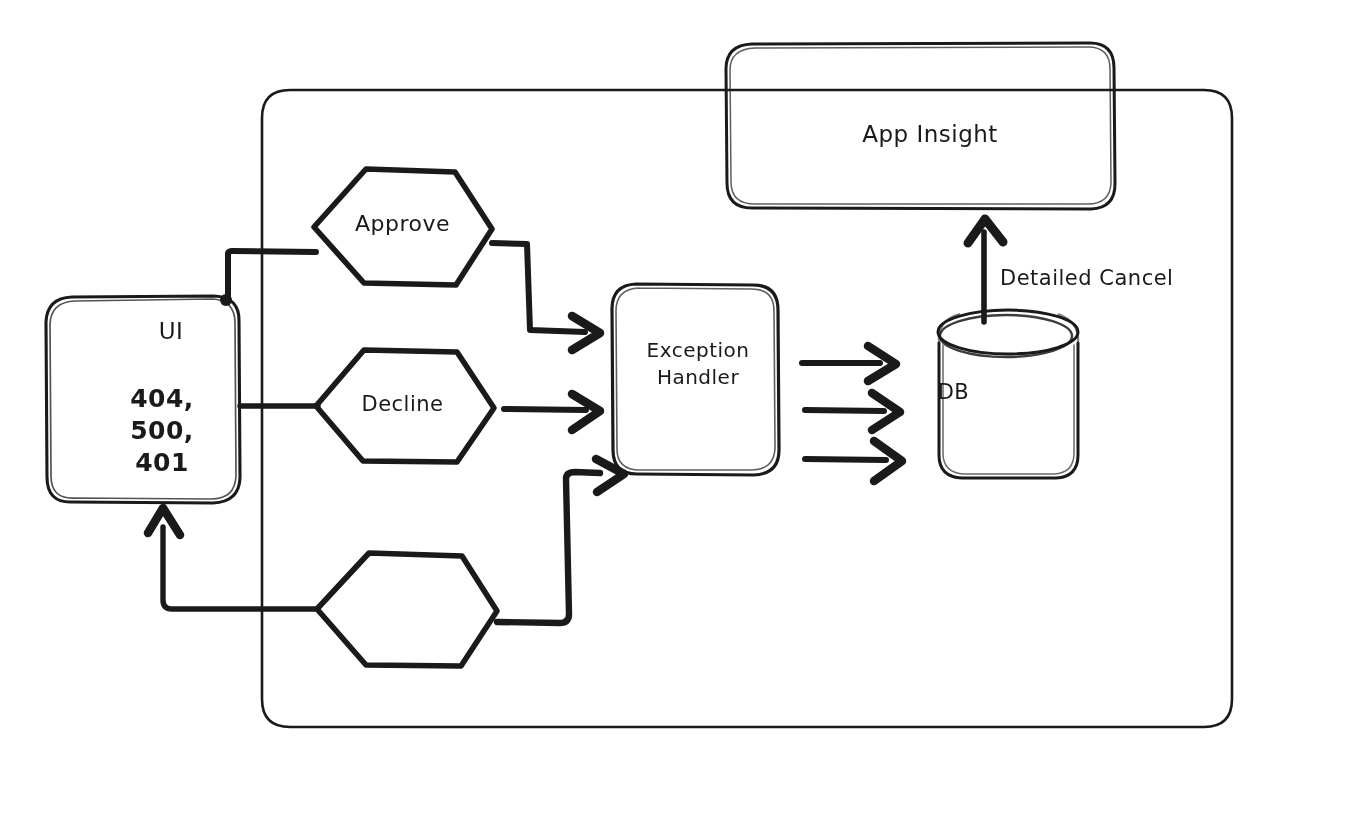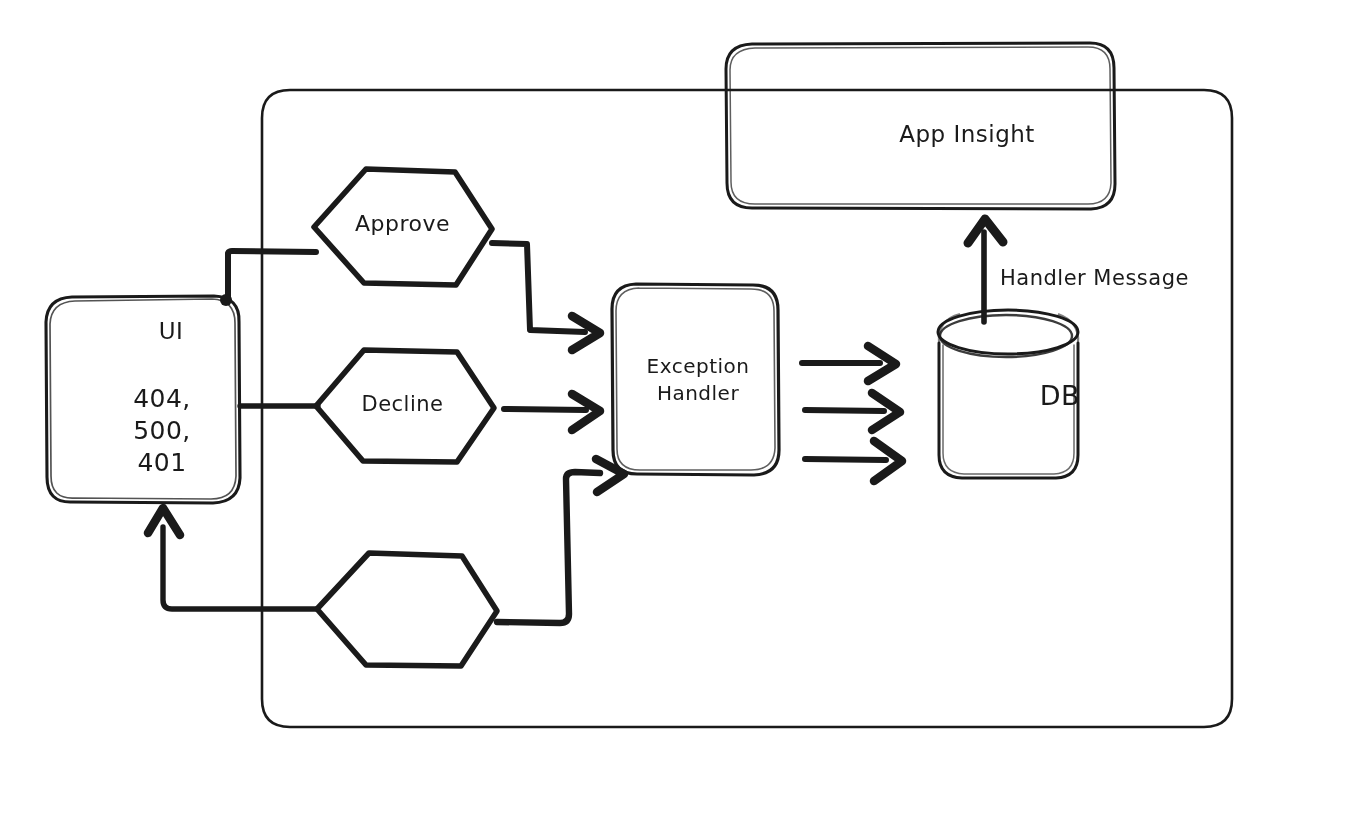--- a/index.html
+++ b/index.html
@@ -34,49 +34,47 @@
   }
   #label-ui-title {
     left: 46px; top: 316px; width: 194px;
     font-size: 23px;
     padding-left: 28px;
   }
   #label-ui-codes {
     left: 46px; top: 383px; width: 232px;
     font-size: 25px;
     line-height: 1.28;
+    font-weight: bold;
   }
   #label-approve {
     left: 315px; top: 209px; width: 175px;
     font-size: 22px;
     text-align: center;
   }
   #label-decline {
     left: 315px; top: 390px; width: 175px;
     font-size: 21px;
     text-align: center;
   }
   #label-cancel {
     left: 315px; top: 592px; width: 175px;
     font-size: 21px;
   }
   #label-exception-handler {
     left: 613px; top: 337px; width: 170px;
     font-size: 20px;
-    margin-top: 16px;
   }
   #label-db {
-    left: 945px; top: 378px; width: 135px;
-    font-size: 27px;
-    text-align: right;
+    left: 886px; top: 378px; width: 135px;
+    font-size: 21px;
   }
   #label-app-insight {
     left: 726px; top: 119px; width: 408px;
     font-size: 23px;
-    padding-left: 37px;
   }
   #label-detailed-message {
     left: 1000px; top: 264px;
     font-size: 21px;
     text-align: left;
   }
 </style>
 </head>
 <body>
 
@@ -194,15 +192,15 @@
   <div class="node-label" id="label-approve">Approve</div>
   <div class="node-label" id="label-decline">Decline</div>
 
   <div class="node-label" id="label-exception-handler">Exception
 Handler</div>
 
   <div class="node-label" id="label-db">DB</div>
 
   <div class="node-label" id="label-app-insight">App Insight</div>
 
-  <div class="node-label" id="label-detailed-message">Handler Message</div>
+  <div class="node-label" id="label-detailed-message">Detailed Cancel</div>
 
 </div>
 
 </body></html>

